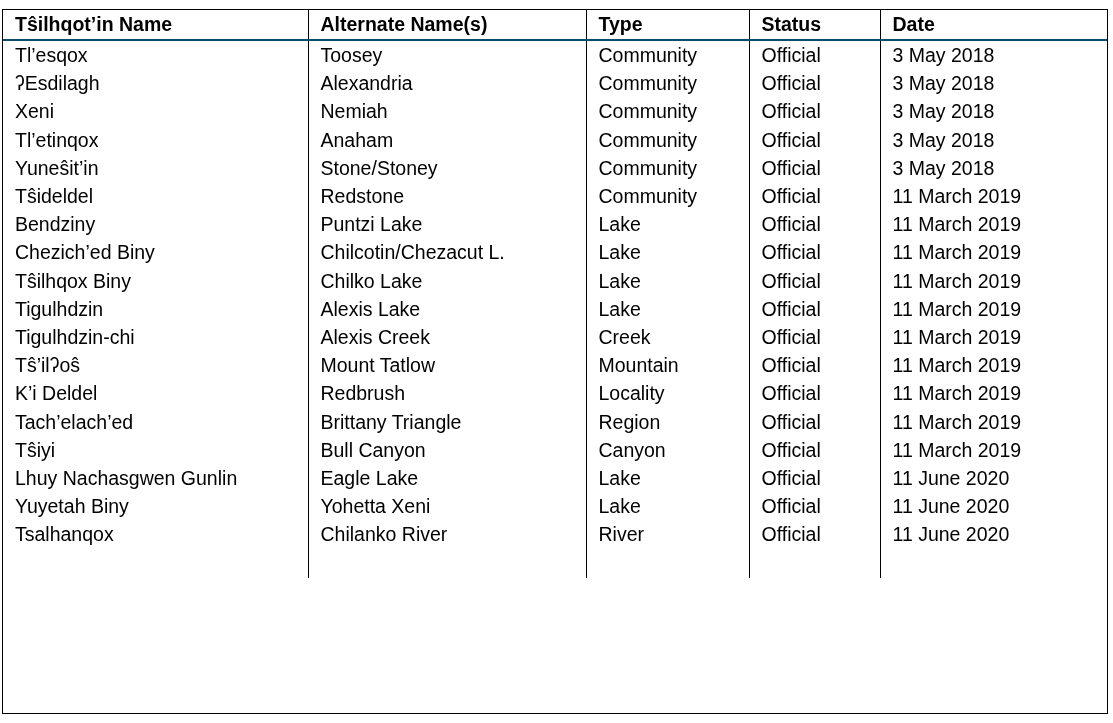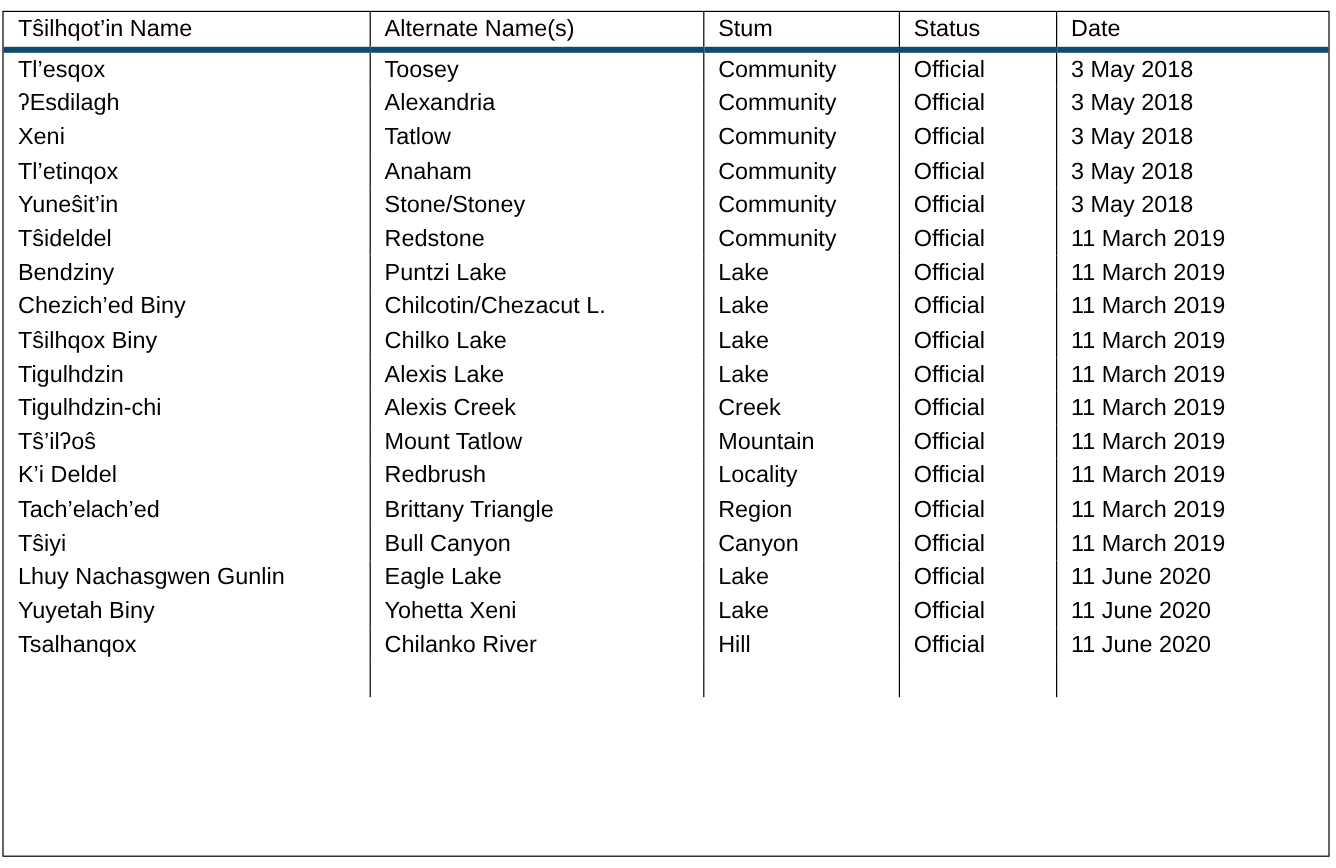--- a/index.html
+++ b/index.html
@@ -36,23 +36,23 @@
     col.c5 { width: auto; }
     th, td {
       text-align: left;
       padding: 0 0 0 12px;
       font-size: 19.5px;
       white-space: nowrap;
       overflow: hidden;
       vertical-align: middle;
     }
     th {
-      font-weight: normal;
+      font-weight: bold;
       height: 29px;
-      border-bottom: 5px solid #0c4a6e;
+      border-bottom: 2px solid #0c4a6e;
       padding-top: 0px;
     }
     td {
       height: 28.2px;
       line-height: 28px;
     }
     th + th, td + td {
       border-left: 1px solid #000;
     }
     tr.filler td {
@@ -68,21 +68,21 @@
       <col class="c1">
         <col class="c2">
         <col class="c3">
         <col class="c4">
         <col class="c5">
     </colgroup>
     <thead>
       <tr>
         <th>Tŝilhqot’in Name</th>
         <th>Alternate Name(s)</th>
-        <th>Stum</th>
+        <th>Type</th>
         <th>Status</th>
         <th>Date</th>
       </tr>
     </thead>
     <tbody id="table-body">
         <tr>
           <td>Tl’esqox</td>
           <td>Toosey</td>
           <td>Community</td>
           <td>Official</td>
@@ -90,21 +90,21 @@
         </tr>
         <tr>
           <td>ʔEsdilagh</td>
           <td>Alexandria</td>
           <td>Community</td>
           <td>Official</td>
           <td>3 May 2018</td>
         </tr>
         <tr>
           <td>Xeni</td>
-          <td>Tatlow</td>
+          <td>Nemiah</td>
           <td>Community</td>
           <td>Official</td>
           <td>3 May 2018</td>
         </tr>
         <tr>
           <td>Tl’etinqox</td>
           <td>Anaham</td>
           <td>Community</td>
           <td>Official</td>
           <td>3 May 2018</td>
@@ -196,21 +196,21 @@
         <tr>
           <td>Yuyetah Biny</td>
           <td>Yohetta Xeni</td>
           <td>Lake</td>
           <td>Official</td>
           <td>11 June 2020</td>
         </tr>
         <tr>
           <td>Tsalhanqox</td>
           <td>Chilanko River</td>
-          <td>Hill</td>
+          <td>River</td>
           <td>Official</td>
           <td>11 June 2020</td>
         </tr>
         <tr class="filler">
           <td></td>
           <td></td>
           <td></td>
           <td></td>
           <td></td>
         </tr>

